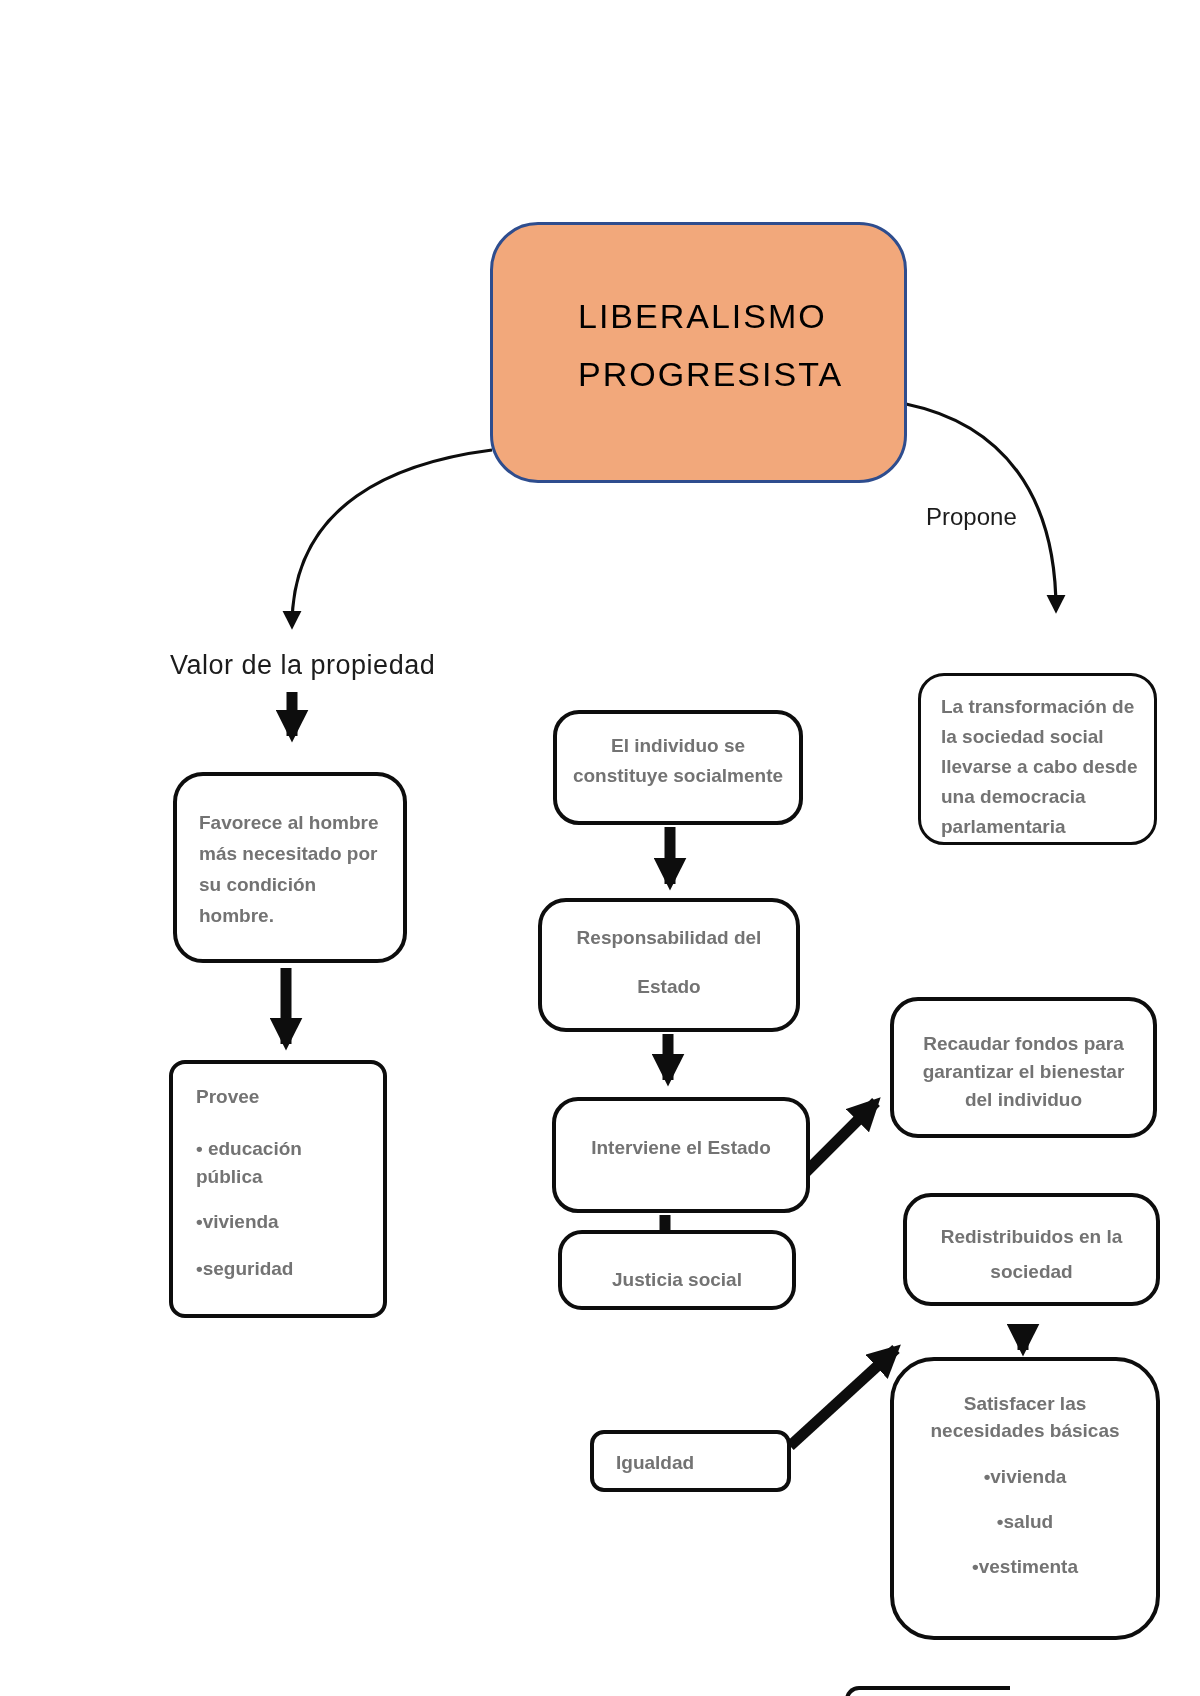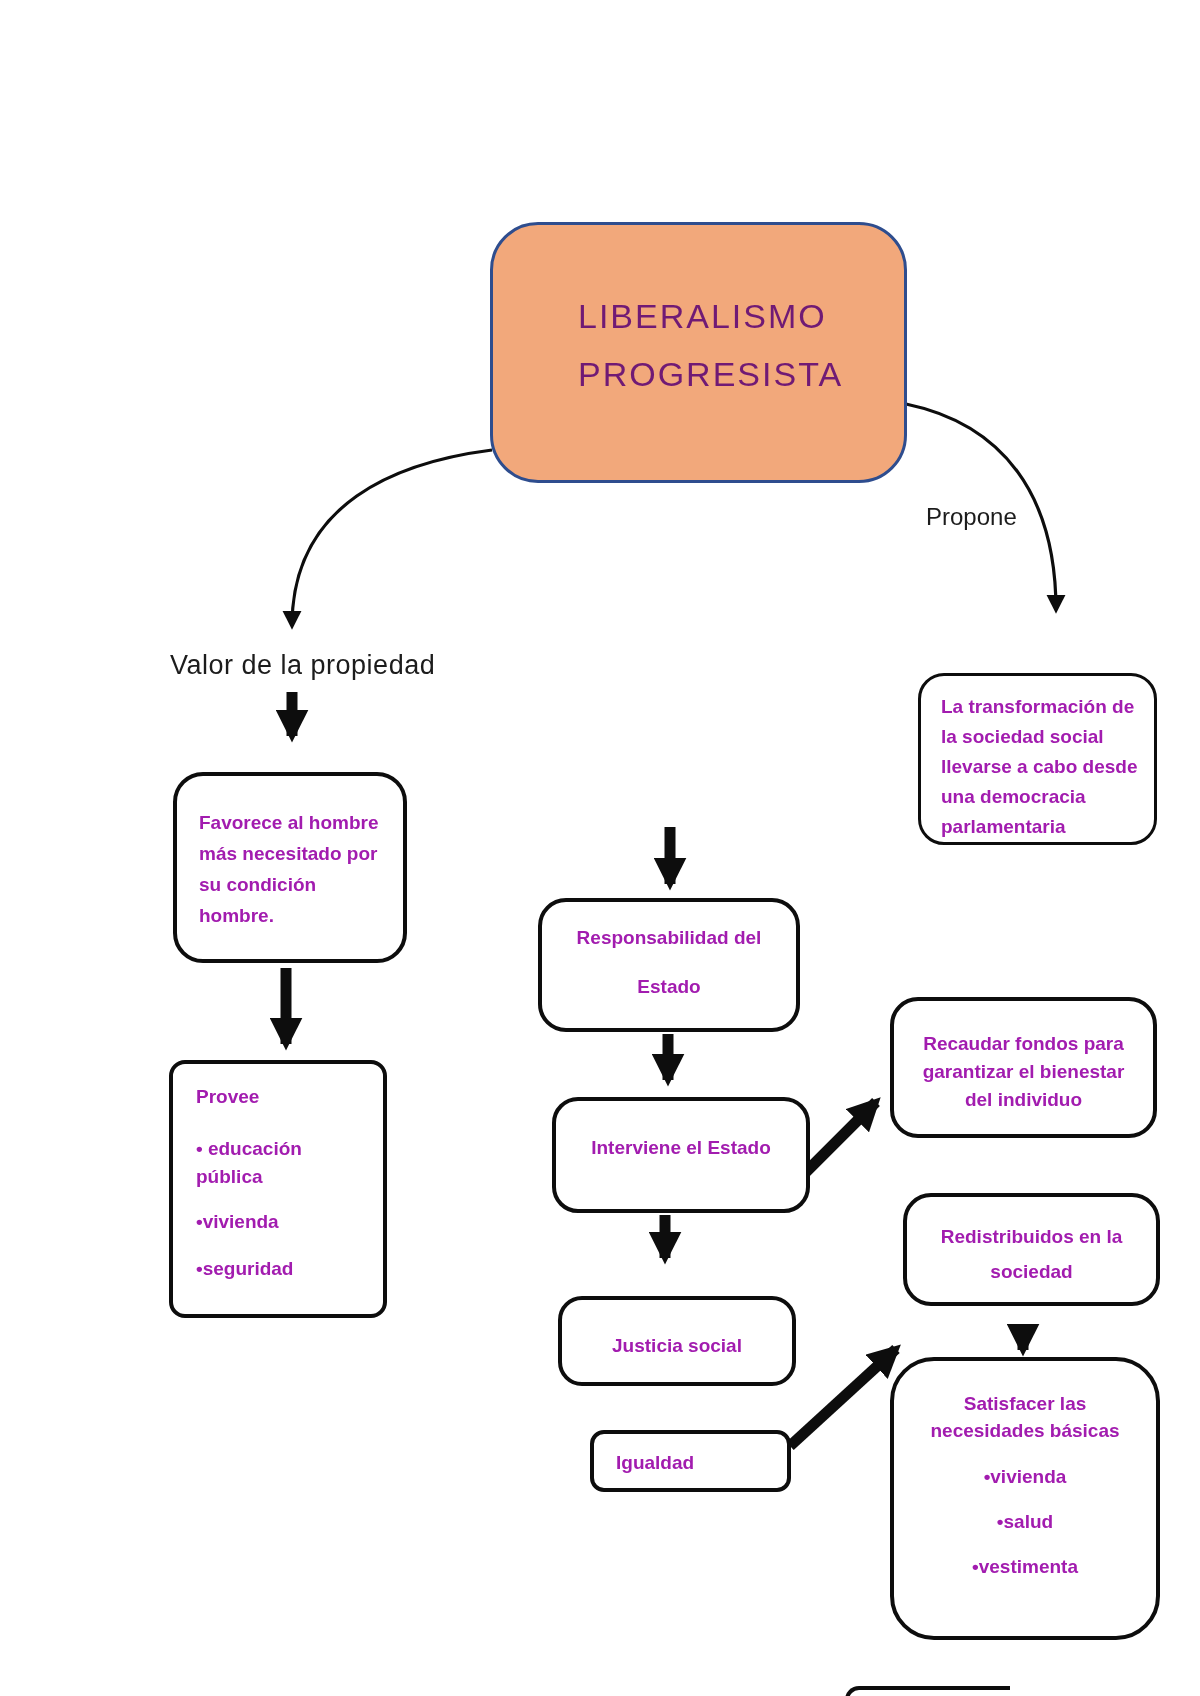--- a/index.html
+++ b/index.html
@@ -3,40 +3,40 @@
 <meta charset="utf-8">
 <style>
   html,body{margin:0;padding:0;background:#ffffff;}
   .canvas{
     position:relative;width:1200px;height:1696px;background:#ffffff;overflow:hidden;
     font-family:"Liberation Sans", sans-serif;color:#1c1c1c;
   }
   .arrows{position:absolute;left:0;top:0;width:1200px;height:1696px;pointer-events:none;}
   .node{
     position:absolute;box-sizing:border-box;background:#ffffff;
-    border:4px solid #0d0d0d;font-size:19px;font-weight:bold;line-height:28px;color:#a21caf;
+    border:4px solid #0d0d0d;font-size:19px;font-weight:bold;line-height:28px;color:#737373;
   }
   .node.center{text-align:center;}
   .node.left{text-align:left;}
   .title-box{
     position:absolute;box-sizing:border-box;left:490px;top:222px;width:417px;height:261px;
     background:#f2a87b;border:3px solid #2e4d8e;border-radius:48px;
-    color:#701a75;font-size:34px;letter-spacing:2px;line-height:58px;
+    color:#000000;font-size:34px;letter-spacing:2px;line-height:58px;
     padding:62px 0 0 85px;font-weight:normal;
   }
   .free-label{position:absolute;white-space:nowrap;}
   .valor-label{left:170px;top:650px;font-size:27px;letter-spacing:0.5px;}
   .propone-label{left:926px;top:503px;font-size:24px;font-weight:normal;}
   .n-transformacion{left:918px;top:673px;width:239px;height:172px;border-radius:26px;border-width:3.5px;padding:16px 14px 0 20px;line-height:30px;}
   .n-favorece{left:173px;top:772px;width:234px;height:191px;border-radius:30px;padding:31px 10px 0 22px;line-height:31px;}
   .n-provee{left:169px;top:1060px;width:218px;height:258px;border-radius:16px;padding:19px 8px 0 23px;line-height:28px;}
   .n-individuo{left:553px;top:710px;width:250px;height:115px;border-radius:26px;padding:17px 6px 0 6px;line-height:30px;}
   .n-responsabilidad{left:538px;top:898px;width:262px;height:134px;border-radius:28px;padding:21px 6px 0 6px;line-height:30px;}
   .n-interviene{left:552px;top:1097px;width:258px;height:116px;border-radius:26px;padding:33px 6px 0 6px;}
-  .n-justicia{left:558px;top:1296px;width:238px;height:90px;border-radius:24px;padding:32px 6px 0 6px;}
+  .n-justicia{left:558px;top:1230px;width:238px;height:80px;border-radius:24px;padding:32px 6px 0 6px;}
   .n-igualdad{left:590px;top:1430px;width:201px;height:62px;border-radius:14px;padding:15px 6px 0 22px;}
   .n-recaudar{left:890px;top:997px;width:267px;height:141px;border-radius:28px;padding:29px 6px 0 6px;line-height:28px;}
   .n-redistribuidos{left:903px;top:1193px;width:257px;height:113px;border-radius:28px;padding:25px 6px 0 6px;line-height:30px;}
   .n-satisfacer{left:890px;top:1357px;width:270px;height:283px;border-radius:44px;padding:29px 6px 0 6px;line-height:27px;}
   .mt24{margin-top:24px;} .mt19{margin-top:19px;} .mt17{margin-top:17px;}
   .mt18{margin-top:18px;} .mt5{margin-top:5px;}
   .cutoff{
     position:absolute;left:845px;top:1686px;width:165px;height:14px;box-sizing:border-box;
     border-top:4px solid #0d0d0d;border-left:4px solid #0d0d0d;border-top-left-radius:22px;background:#ffffff;
   }
@@ -92,20 +92,24 @@
   </div>
 
   <div class="node left n-provee">
     <div>Provee</div>
     <div class="mt24">• educación</div>
     <div>pública</div>
     <div class="mt17">•vivienda</div>
     <div class="mt19">•seguridad</div>
   </div>
 
+  <div class="node center n-individuo">
+    <div>El individuo se</div>
+    <div>constituye socialmente</div>
+  </div>
 
   <div class="node center n-responsabilidad">
     <div>Responsabilidad del</div>
     <div class="mt19">Estado</div>
   </div>
 
   <div class="node center n-interviene">
     <div>Interviene el Estado</div>
   </div>
 

